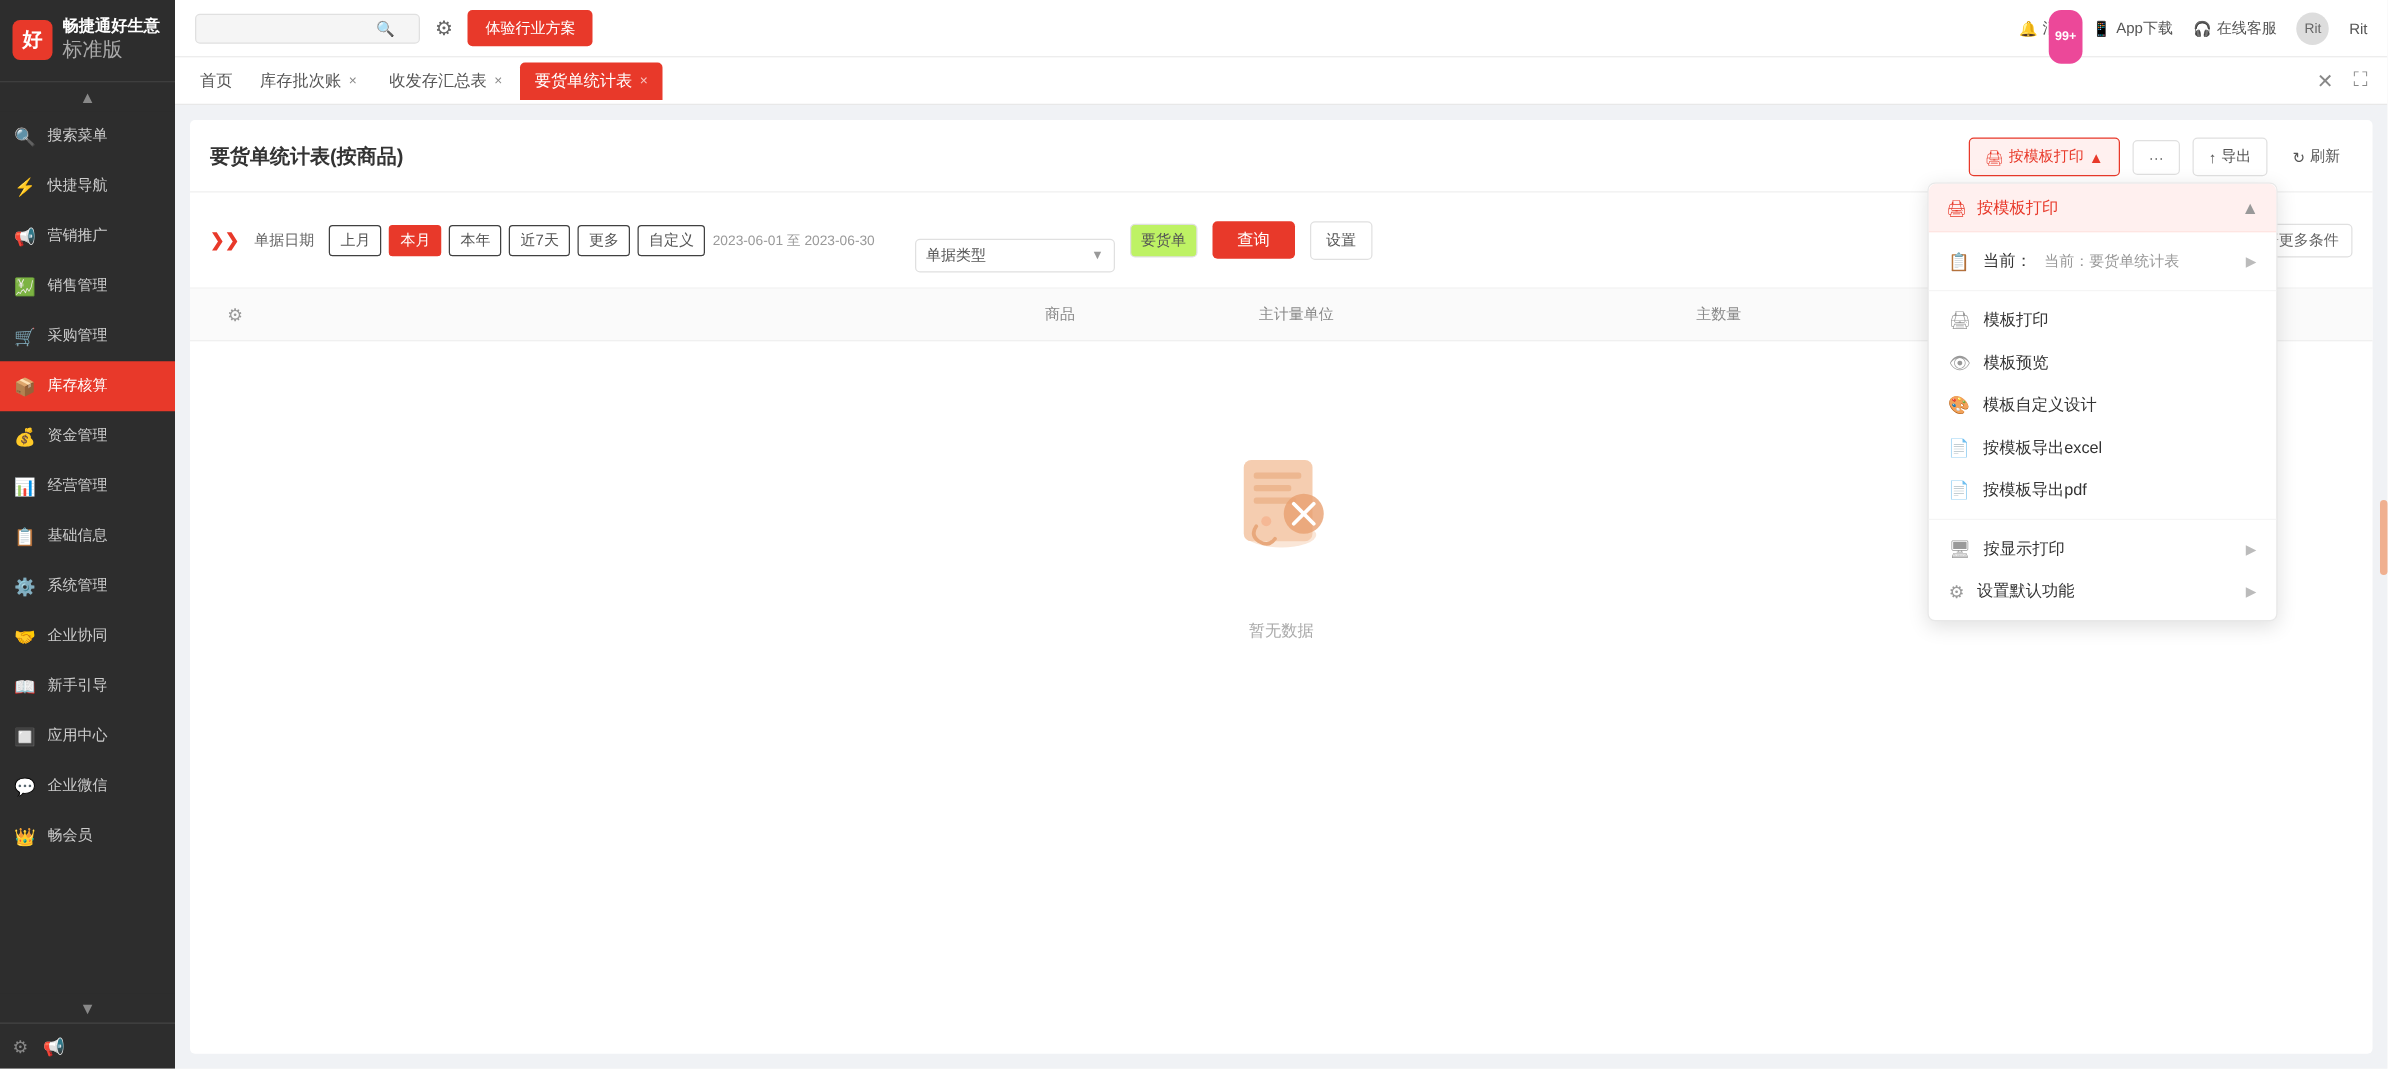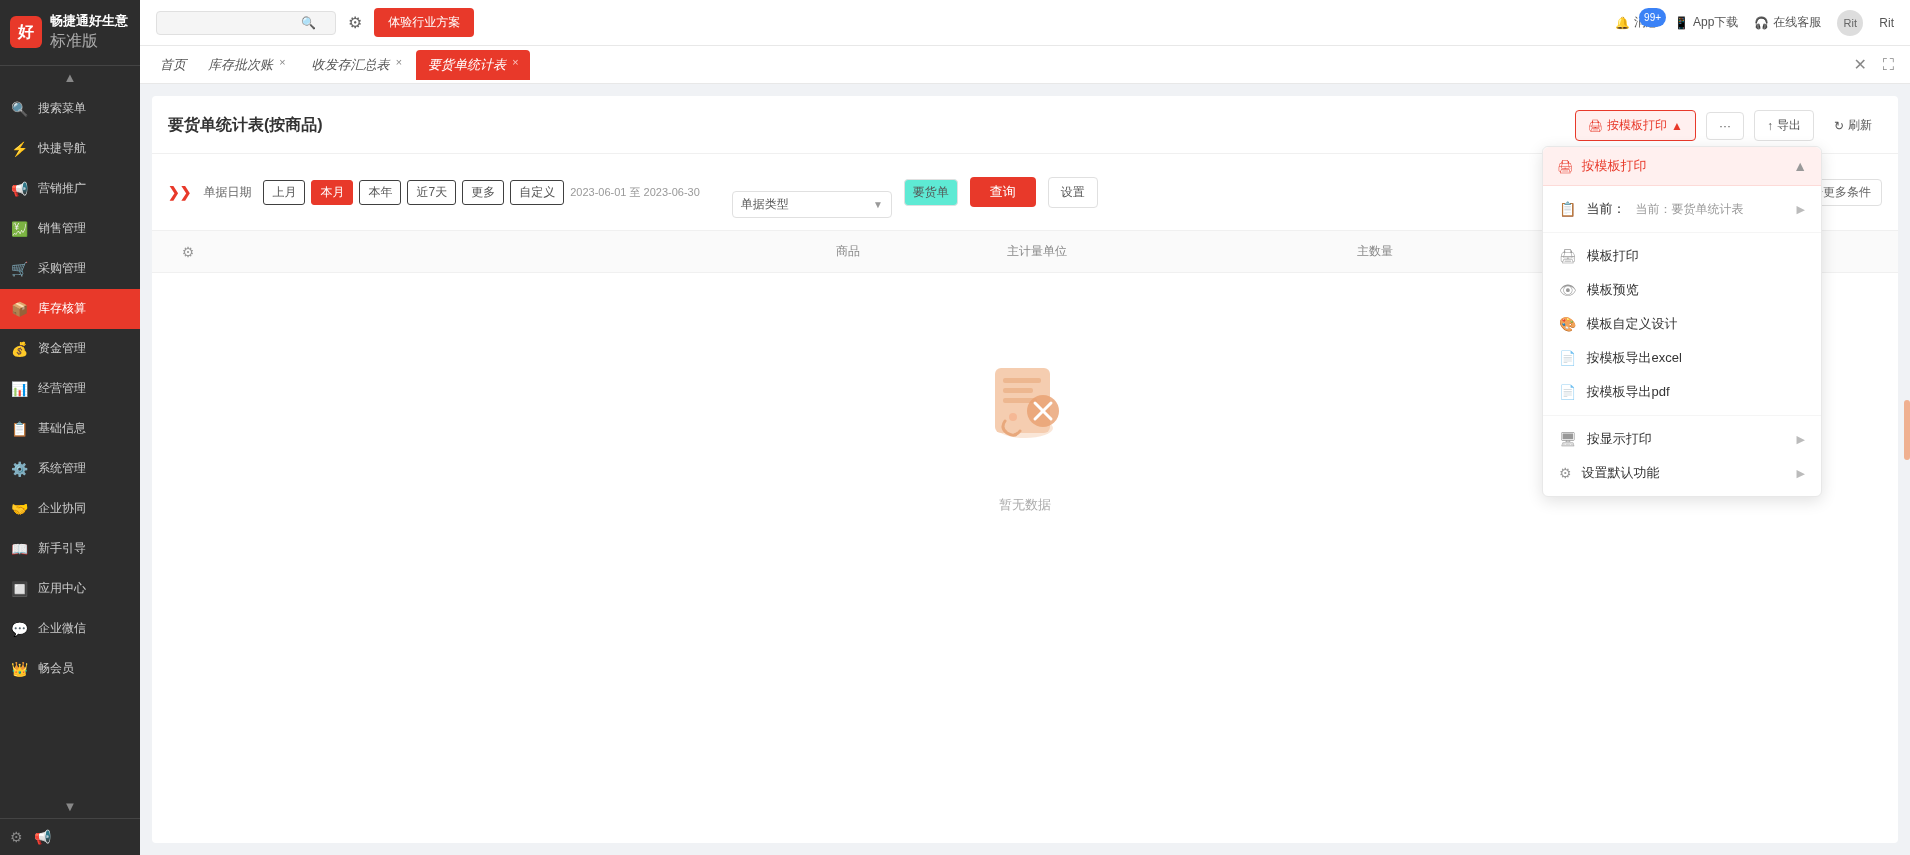--- a/index.html
+++ b/index.html
@@ -28,26 +28,26 @@
     
     .top-header { background: white; border-bottom: 1px solid #e8e8e8; display: flex; align-items: center; padding: 0 16px; height: 46px; gap: 12px; }
     .search-bar { display: flex; align-items: center; background: #f5f5f5; border: 1px solid #e0e0e0; border-radius: 4px; padding: 4px 10px; width: 180px; }
     .search-bar input { border: none; background: transparent; font-size: 12px; outline: none; width: 130px; color: #999; }
     .search-icon-small { color: #999; font-size: 12px; margin-left: 4px; }
     .header-gear { color: #666; font-size: 16px; cursor: pointer; }
     .header-trial-btn { background: #e8392a; color: white; border: none; border-radius: 4px; padding: 6px 14px; font-size: 12px; cursor: pointer; white-space: nowrap; }
     .header-spacer { flex: 1; }
     .header-right { display: flex; align-items: center; gap: 16px; }
     .header-right-item { display: flex; align-items: center; gap: 4px; color: #555; font-size: 12px; cursor: pointer; position: relative; }
-    .badge { background: #3b82f6; color: white; border-radius: 10px; padding: 4px 5px; font-size: 10px; position: absolute; top: -6px; right: -8px; }
+    .badge { background: #ec4899; color: white; border-radius: 10px; padding: 16px 5px; font-size: 10px; position: absolute; top: -6px; right: -8px; font-weight: bold; }
     .avatar-circle { width: 26px; height: 26px; background: #ddd; border-radius: 50%; display: flex; align-items: center; justify-content: center; font-size: 11px; color: #666; }
 
     
     .tab-bar { background: white; border-bottom: 1px solid #e8e8e8; display: flex; align-items: center; padding: 0 12px; height: 38px; gap: 2px; }
-    .tab { display: flex; align-items: flex-start; padding: 6px 12px; font-size: 13px; color: #555; cursor: pointer; border-radius: 4px 4px 0 0; white-space: nowrap; gap: 6px; font-style: italic; }
+    .tab { display: flex; align-items: center; padding: 6px 12px; font-size: 13px; color: #555; cursor: pointer; border-radius: 4px 4px 0 0; white-space: nowrap; gap: 6px; }
     .tab.active { background: #e8392a; color: white; }
     .tab-close { font-size: 11px; opacity: 0.7; cursor: pointer; }
     .tab-home { color: #555; font-size: 13px; padding: 6px 8px; cursor: pointer; }
     .tab-bar-right { margin-left: auto; display: flex; align-items: center; gap: 8px; }
     .tab-bar-btn { background: none; border: none; color: #888; font-size: 16px; cursor: pointer; padding: 4px; }
 
     
     .content { flex: 1; overflow: auto; background: #f0f2f5; position: relative; }
     .content::-webkit-scrollbar { width: 6px; height: 6px; }
     .content::-webkit-scrollbar-thumb { background: #ccc; border-radius: 3px; }
@@ -66,21 +66,21 @@
     .filter-area { padding: 12px 16px; border-bottom: 1px solid #f0f0f0; }
     .filter-row { display: flex; align-items: center; gap: 12px; flex-wrap: wrap; }
     .filter-label { font-size: 12px; color: #666; white-space: nowrap; }
     .filter-expand-btn { display: flex; align-items: center; margin-left: auto; color: #666; font-size: 12px; cursor: pointer; background: none; border: 1px solid #e0e0e0; border-radius: 4px; padding: 4px 10px; gap: 4px; }
     .date-group { display: flex; align-items: center; gap: 6px; }
     .date-btn { padding: 3px 8px; border: 1px solid #404040; border-radius: 3px; background: white; font-size: 12px; color: #555; cursor: pointer; }
     .date-btn.active { background: #e8392a; border-color: #e8392a; color: white; }
     .date-range { font-size: 11px; color: #999; }
     .filter-select { display: flex; align-items: center; gap: 4px; border: 1px solid #e0e0e0; border-radius: 4px; padding: 4px 8px; min-width: 160px; background: white; cursor: pointer; font-size: 12px; color: #555; }
     .filter-select-arrow { margin-left: auto; color: #999; font-size: 10px; }
-    .filter-tag { display: flex; align-items: center; gap: 4px; border: 1px solid #e0e0e0; border-radius: 4px; padding: 4px 8px; background: #5eead4; font-size: 12px; color: #555; cursor: pointer; }
+    .filter-tag { display: flex; align-items: center; gap: 4px; border: 1px solid #e0e0e0; border-radius: 4px; padding: 4px 8px; background: #bef264; font-size: 12px; color: #555; cursor: pointer; }
     .search-btn { background: #e8392a; color: white; border: none; border-radius: 4px; padding: 6px 20px; font-size: 13px; cursor: pointer; }
     .settings-btn { border: 1px solid #e0e0e0; background: white; color: #555; border-radius: 4px; padding: 6px 12px; font-size: 12px; cursor: pointer; }
     .table-header { display: flex; align-items: center; background: #fafafa; border-bottom: 1px solid #f0f0f0; padding: 8px 16px; gap: 0; }
     .th { flex: 1; font-size: 12px; color: #888; padding: 4px 8px; text-align: center; }
     .th:first-child { flex: 0 0 40px; }
     .th.product { flex: 2; text-align: right; }
     .th.unit { flex: 1; }
     .th.qty { flex: 1; }
     .th.amount { flex: 1; }
     .gear-icon { color: #999; cursor: pointer; font-size: 14px; }

